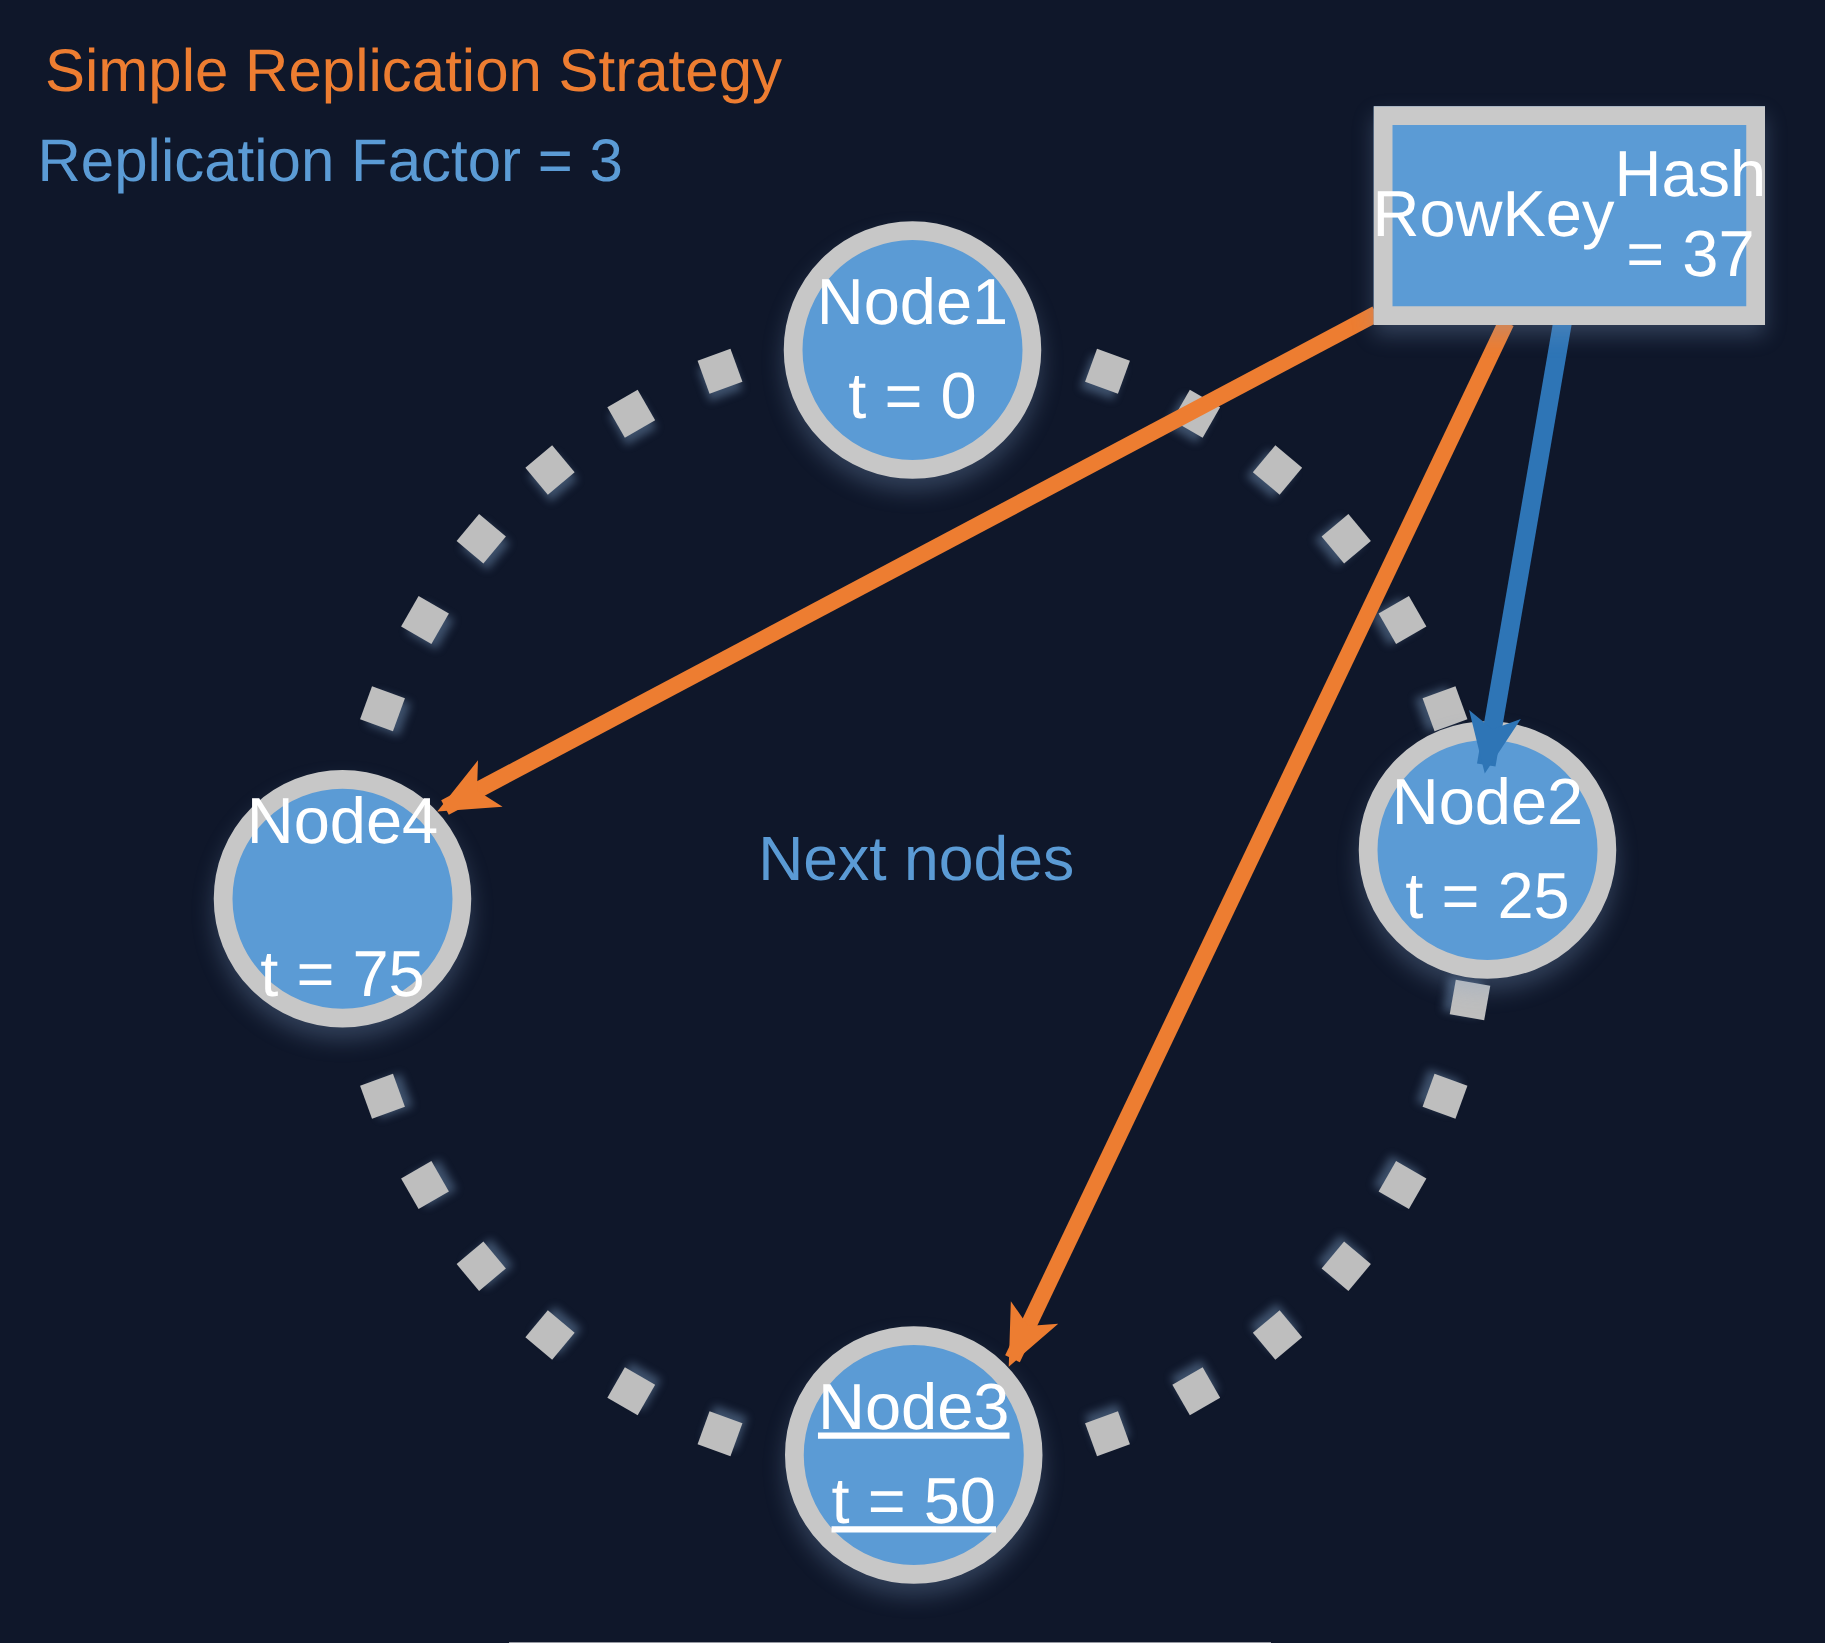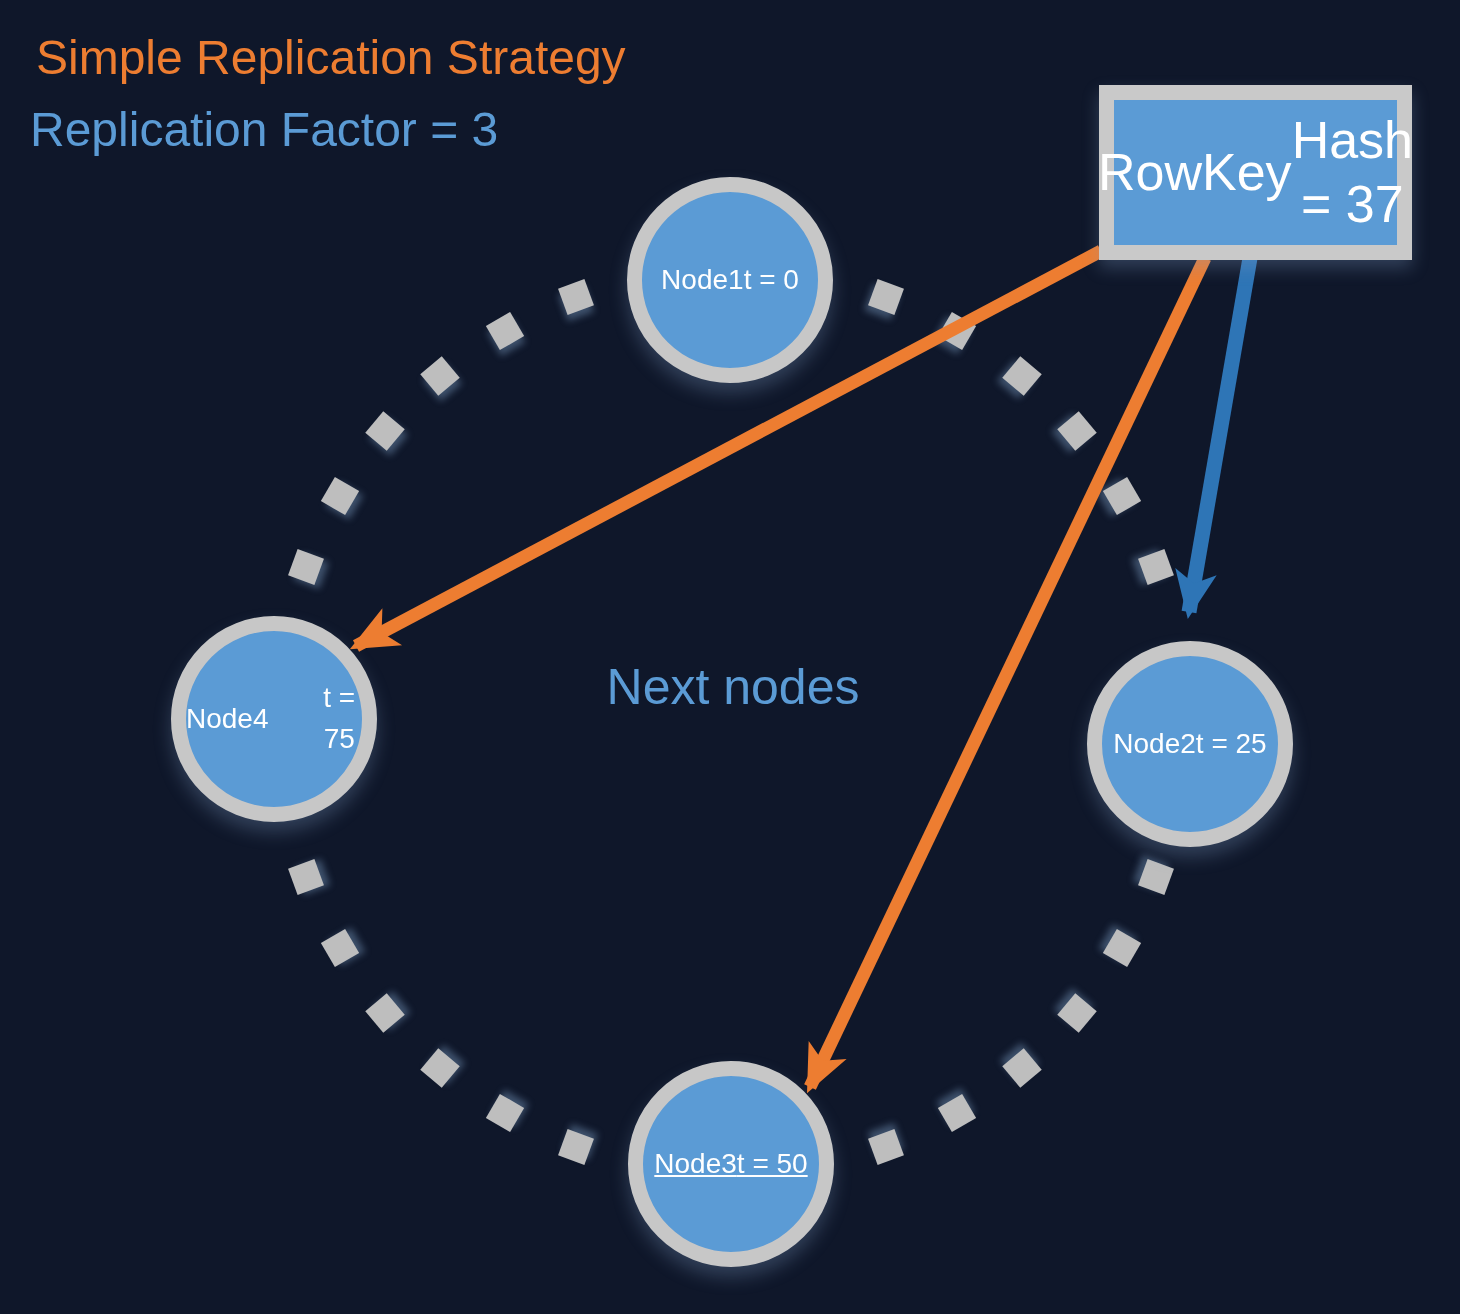--- a/index.html
+++ b/index.html
@@ -41,25 +41,25 @@
   }
   .node {
     position: absolute;
     width: 206px;
     height: 206px;
     box-sizing: border-box;
     border: 15px solid var(--ring-gray, #C7C7C7);
     border-radius: 50%;
     background: var(--node-fill, #5B9BD5);
     display: flex;
-    flex-direction: row;
+    flex-direction: column;
     align-items: center;
     justify-content: center;
     color: #ffffff;
-    font-size: 28px;
+    font-size: 52px;
     line-height: 1.45;
     text-align: center;
     box-shadow: 0 10px 18px rgba(130, 160, 200, 0.30);
     z-index: 3;
   }
   .arrow-layer {
     position: absolute;
     left: 0;
     top: 0;
     z-index: 4;
@@ -135,21 +135,21 @@
       <div class="dash" style="left: 1007.54px; top: 361.748px; transform: rotate(400deg);"></div>
       <div class="dash" style="left: 1063.25px; top: 417.46px; transform: rotate(410deg);"></div>
       <div class="dash" style="left: 1108.44px; top: 482px; transform: rotate(420deg);"></div>
       <div class="dash" style="left: 1141.74px; top: 553.407px; transform: rotate(430deg);"></div>
     </div>
 
   <div class="node" style="left: 627px; top: 177px;">
     <div>Node1</div>
     <div>t = 0</div>
   </div>
-  <div class="node" style="left: 1087px; top: 641px;">
+  <div class="node" style="left: 1087px; top: 577px;">
     <div>Node2</div>
     <div>t = 25</div>
   </div>
   <div class="node" style="left: 628px; top: 1061px; text-decoration: underline;">
     <div>Node3</div>
     <div>t = 50</div>
   </div>
   <div class="node" style="left: 171px; top: 616px; gap: 48px;">
     <div>Node4</div>
     <div>t = 75</div>

